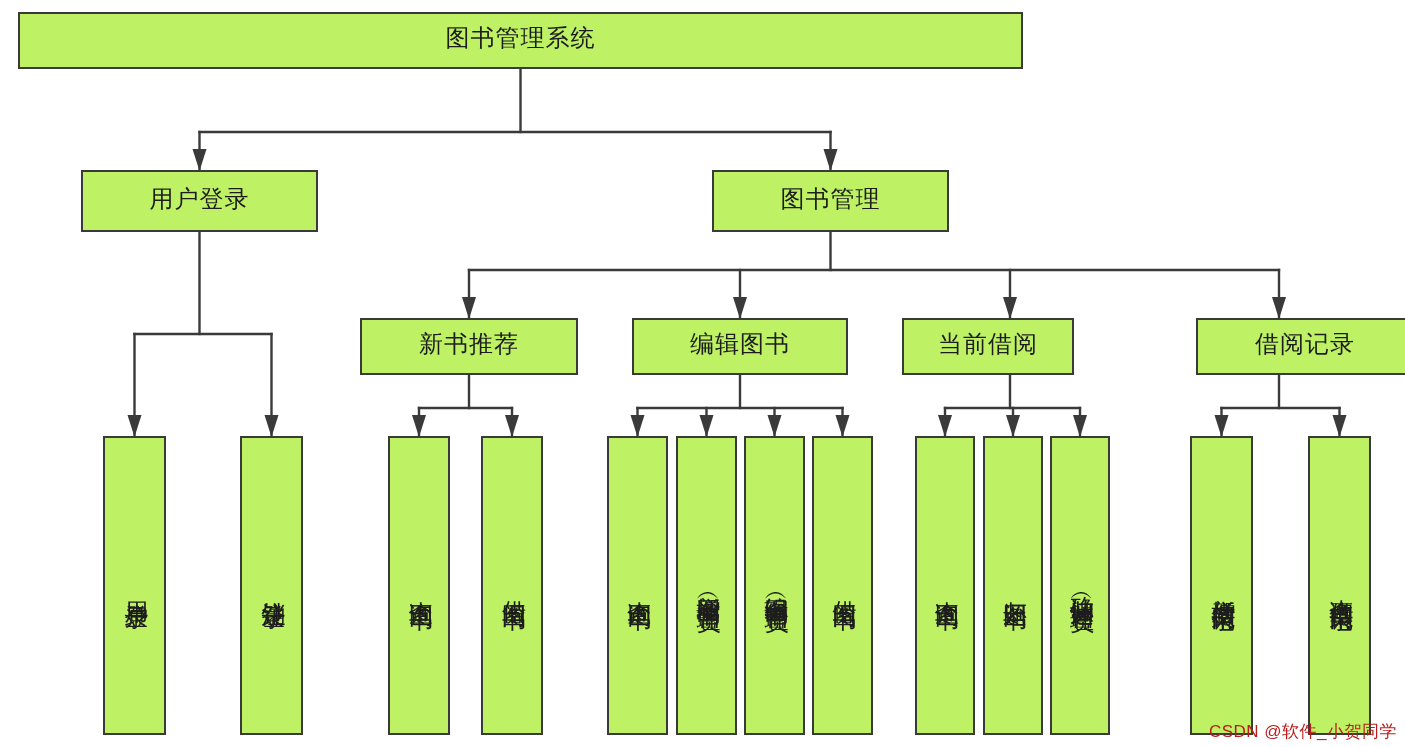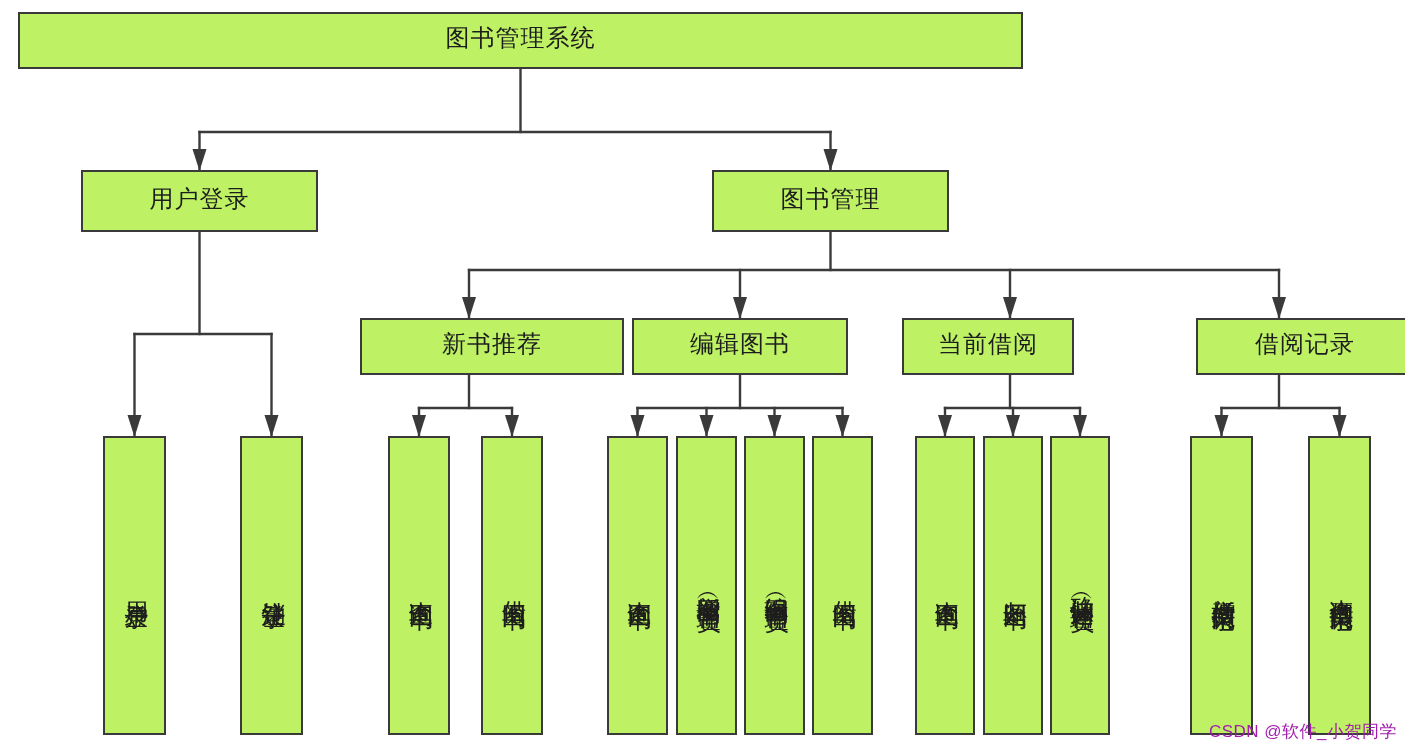--- a/index.html
+++ b/index.html
@@ -70,21 +70,21 @@
     stroke-linecap: square;
   }
   .arrow-head {
     fill: #3a3a3a;
   }
   .watermark {
     position: absolute;
     right: 8px;
     bottom: 4px;
     font-size: 17px;
-    color: #a21caf;
+    color: #b91c1c;
     letter-spacing: 0.5px;
     white-space: nowrap;
     user-select: none;
   }
 </style>
 </head>
 <body>
 
 <div id="diagram-root">
 
@@ -149,21 +149,21 @@
     <span class="node-label">图书管理系统</span>
   </div>
 
   <div class="node-box horizontal" style="left: 81px; top: 170px; width: 237px; height: 62px;">
     <span class="node-label">用户登录</span>
   </div>
   <div class="node-box horizontal" style="left: 712px; top: 170px; width: 237px; height: 62px;">
     <span class="node-label">图书管理</span>
   </div>
 
-  <div class="node-box horizontal" style="left: 360px; top: 318px; width: 264px; height: 57px;">
+  <div class="node-box horizontal" style="left: 360px; top: 318px; width: 218px; height: 57px;">
     <span class="node-label">新书推荐</span>
   </div>
   <div class="node-box horizontal" style="left: 632px; top: 318px; width: 216px; height: 57px;">
     <span class="node-label">编辑图书</span>
   </div>
   <div class="node-box horizontal" style="left: 902px; top: 318px; width: 172px; height: 57px;">
     <span class="node-label">当前借阅</span>
   </div>
   <div class="node-box horizontal" style="left: 1196px; top: 318px; width: 218px; height: 57px;">
     <span class="node-label">借阅记录</span>

